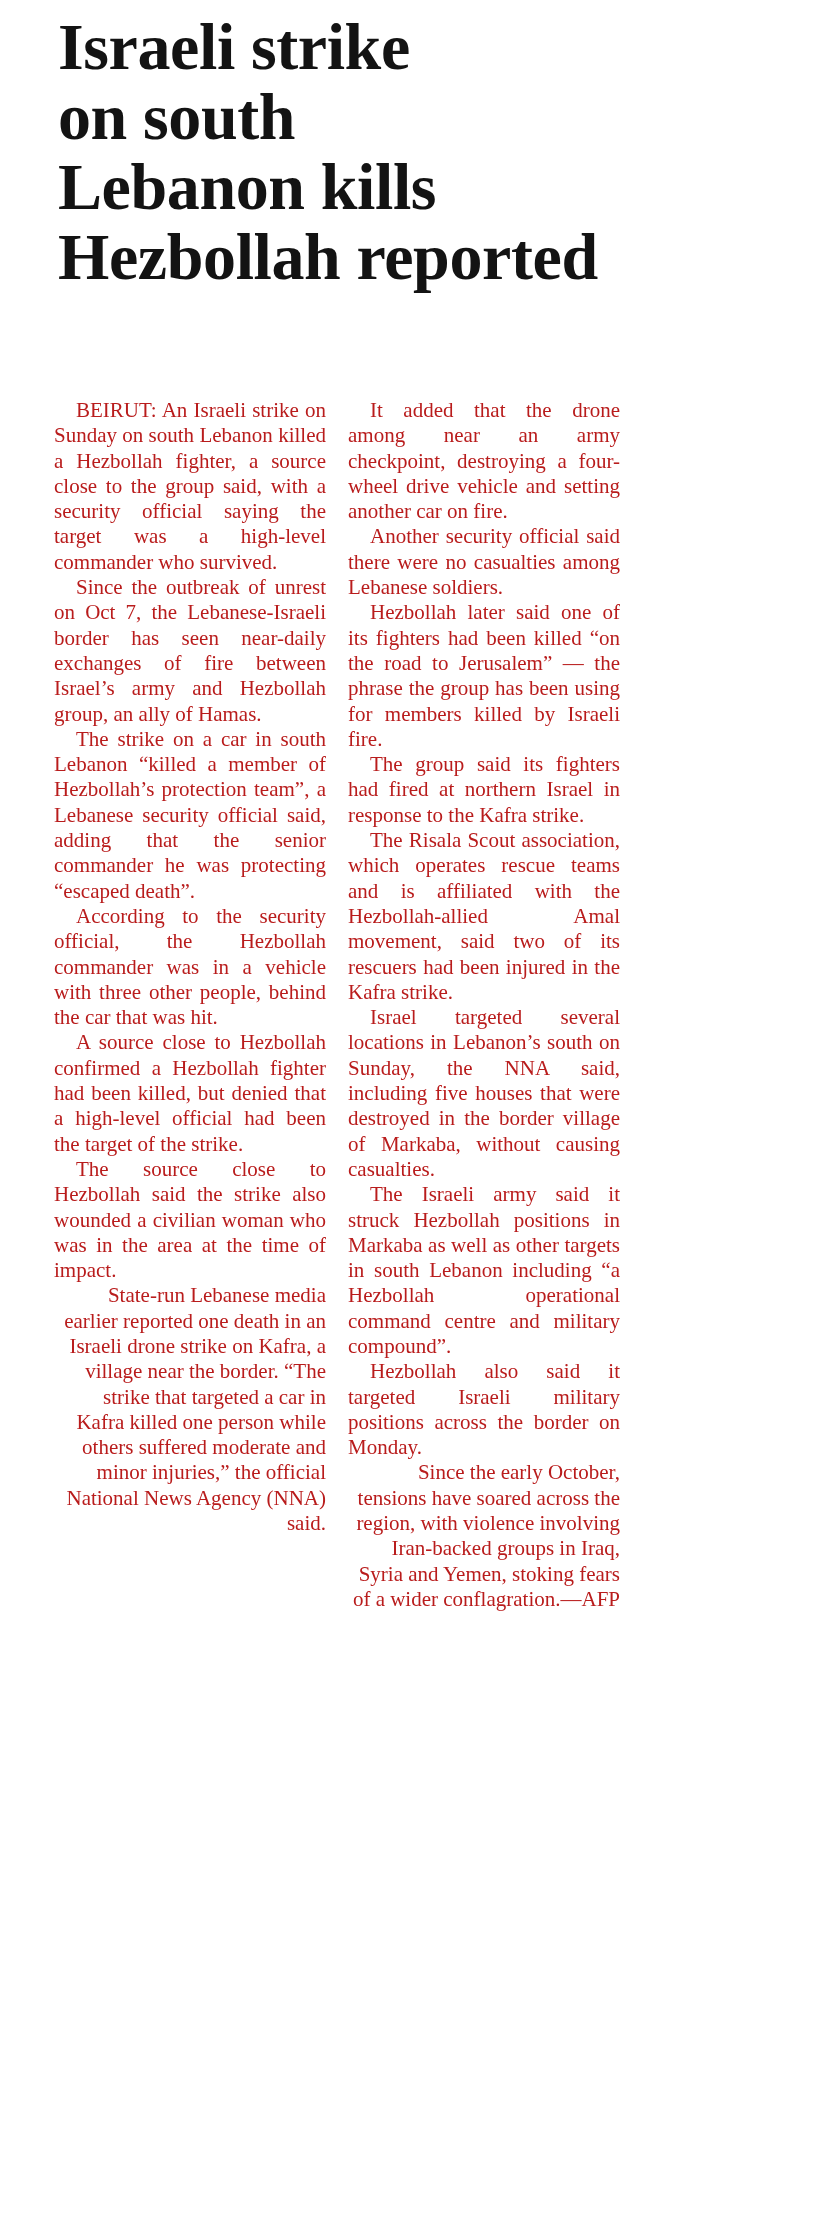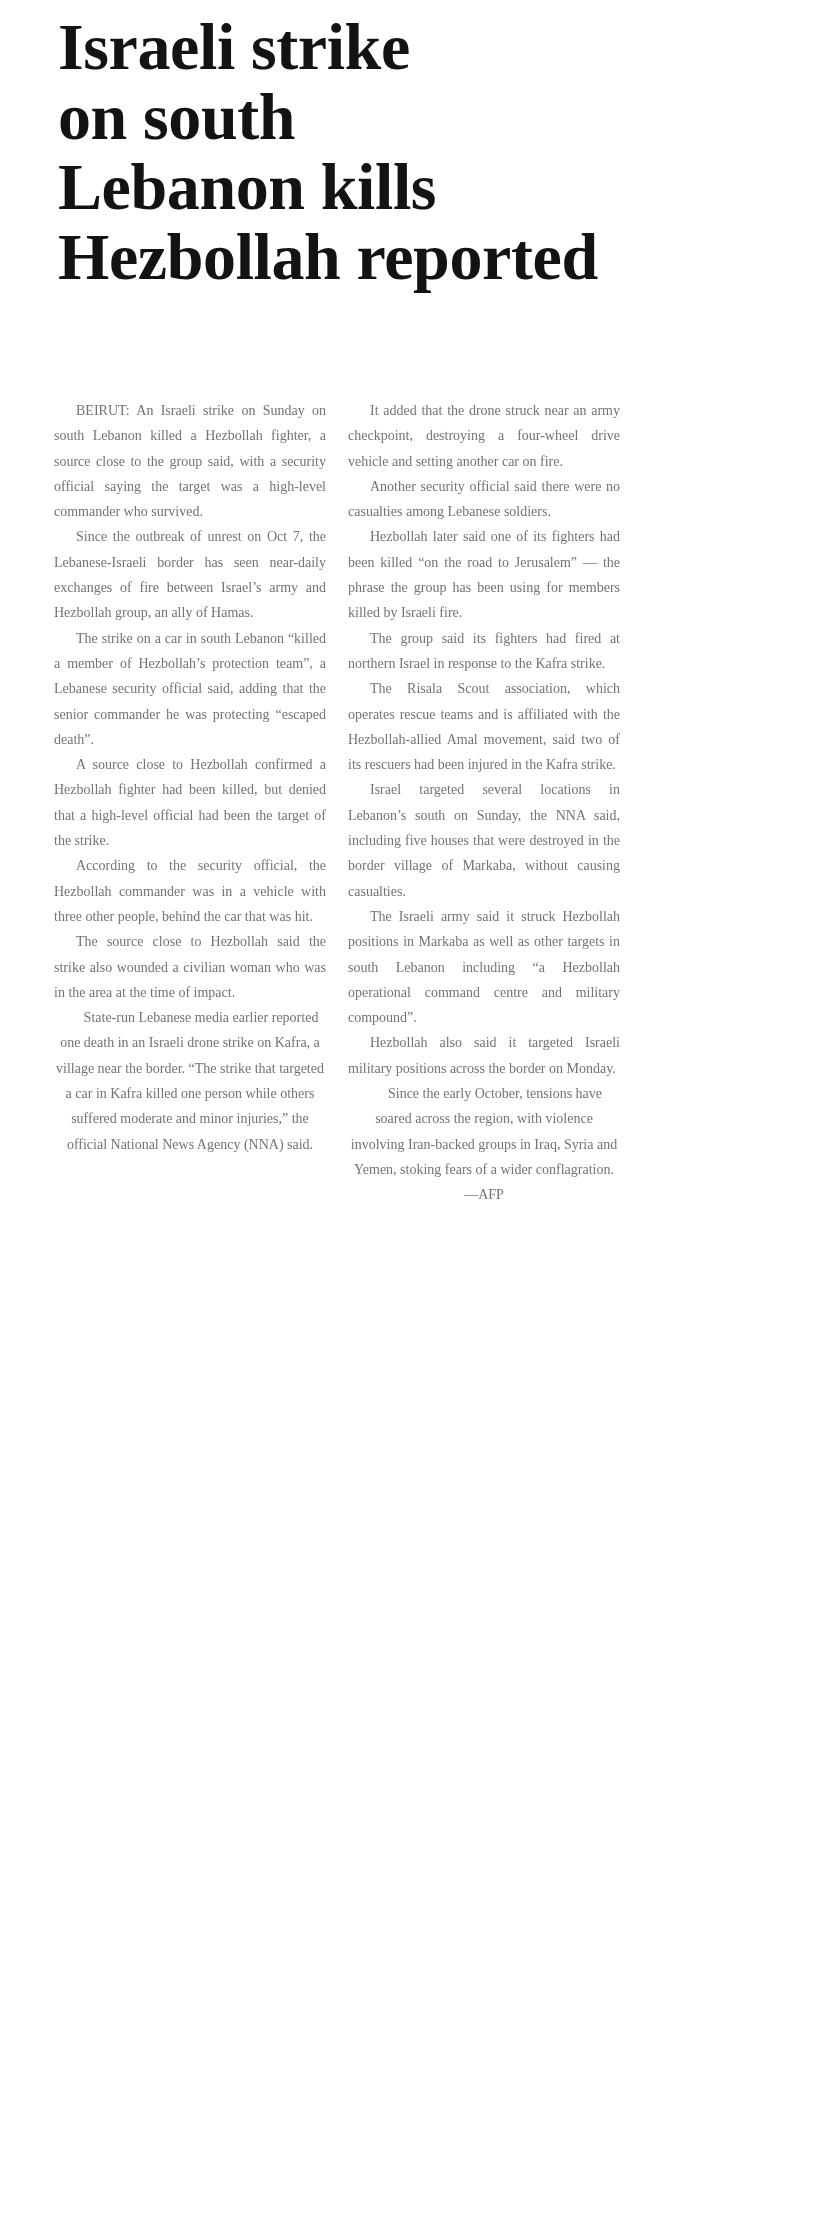--- a/index.html
+++ b/index.html
@@ -51,65 +51,65 @@
     position: absolute;
     left: 16px;
     top: 398px;
     width: 570px;
     height: 1830px;
   }
   .col {
     position: absolute;
     top: 0;
     width: 272px;
-    font-size: 14px;
+    font-size: 21px;
     line-height: 25.3px;
     text-align: justify;
     text-justify: inter-word;
     hyphens: none;
-    color: #737373;
+    color: #b91c1c;
   }
   .col-left  { left: 0px; }
   .col-right { left: 294px; }
 
   .col p {
     margin: 0;
     padding: 0;
     text-indent: 22px;
     text-align: justify;
   }
   .col p:last-child {
-    text-align: center;
+    text-align: right;
   }
 </style>
 </head>
 <body>
 
 <div class="page">
 
   <div class="headline">
     <span class="headline-line">Israeli strike</span>
     <span class="headline-line">on south</span>
     <span class="headline-line">Lebanon kills</span>
     <span class="headline-line">Hezbollah reported</span>
   </div>
 
   <div class="article-body">
     <div class="col col-left">
       <p>BEIRUT: An Israeli strike on Sunday on south Lebanon killed a Hezbollah fighter, a source close to the group said, with a security official saying the target was a high-level commander who survived.</p>
       <p>Since the outbreak of unrest on Oct 7, the Lebanese-Israeli border has seen near-daily exchanges of fire between Israel’s army and Hezbollah group, an ally of Hamas.</p>
       <p>The strike on a car in south Lebanon “killed a member of Hezbollah’s protection team”, a Lebanese security official said, adding that the senior commander he was protecting “escaped death”.</p>
+      <p>According to the security official, the Hezbollah commander was in a vehicle with three other people, behind the car that was hit.</p>
       <p>A source close to Hezbollah confirmed a Hezbollah fighter had been killed, but denied that a high-level official had been the target of the strike.</p>
-      <p>According to the security official, the Hezbollah commander was in a vehicle with three other people, behind the car that was hit.</p>
       <p>The source close to Hezbollah said the strike also wounded a civilian woman who was in the area at the time of impact.</p>
       <p>State-run Lebanese media earlier reported one death in an Israeli drone strike on Kafra, a village near the border. “The strike that targeted a car in Kafra killed one person while others suffered moderate and minor injuries,” the official National News Agency (NNA) said.</p>
     </div>
 
     <div class="col col-right">
-      <p>It added that the drone struck near an army checkpoint, destroying a four-wheel drive vehicle and setting another car on fire.</p>
+      <p>It added that the drone among near an army checkpoint, destroying a four-wheel drive vehicle and setting another car on fire.</p>
       <p>Another security official said there were no casualties among Lebanese soldiers.</p>
       <p>Hezbollah later said one of its fighters had been killed “on the road to Jerusalem” — the phrase the group has been using for members killed by Israeli fire.</p>
       <p>The group said its fighters had fired at northern Israel in response to the Kafra strike.</p>
       <p>The Risala Scout association, which operates rescue teams and is affiliated with the Hezbollah-allied Amal movement, said two of its rescuers had been injured in the Kafra strike.</p>
       <p>Israel targeted several locations in Lebanon’s south on Sunday, the NNA said, including five houses that were destroyed in the border village of Markaba, without causing casualties.</p>
       <p>The Israeli army said it struck Hezbollah positions in Markaba as well as other targets in south Lebanon including “a Hezbollah operational command centre and military compound”.</p>
       <p>Hezbollah also said it targeted Israeli military positions across the border on Monday.</p>
       <p>Since the early October, tensions have soared across the region, with violence involving Iran-backed groups in Iraq, Syria and Yemen, stoking fears of a wider conflagration.—AFP</p>
     </div>
   </div>

